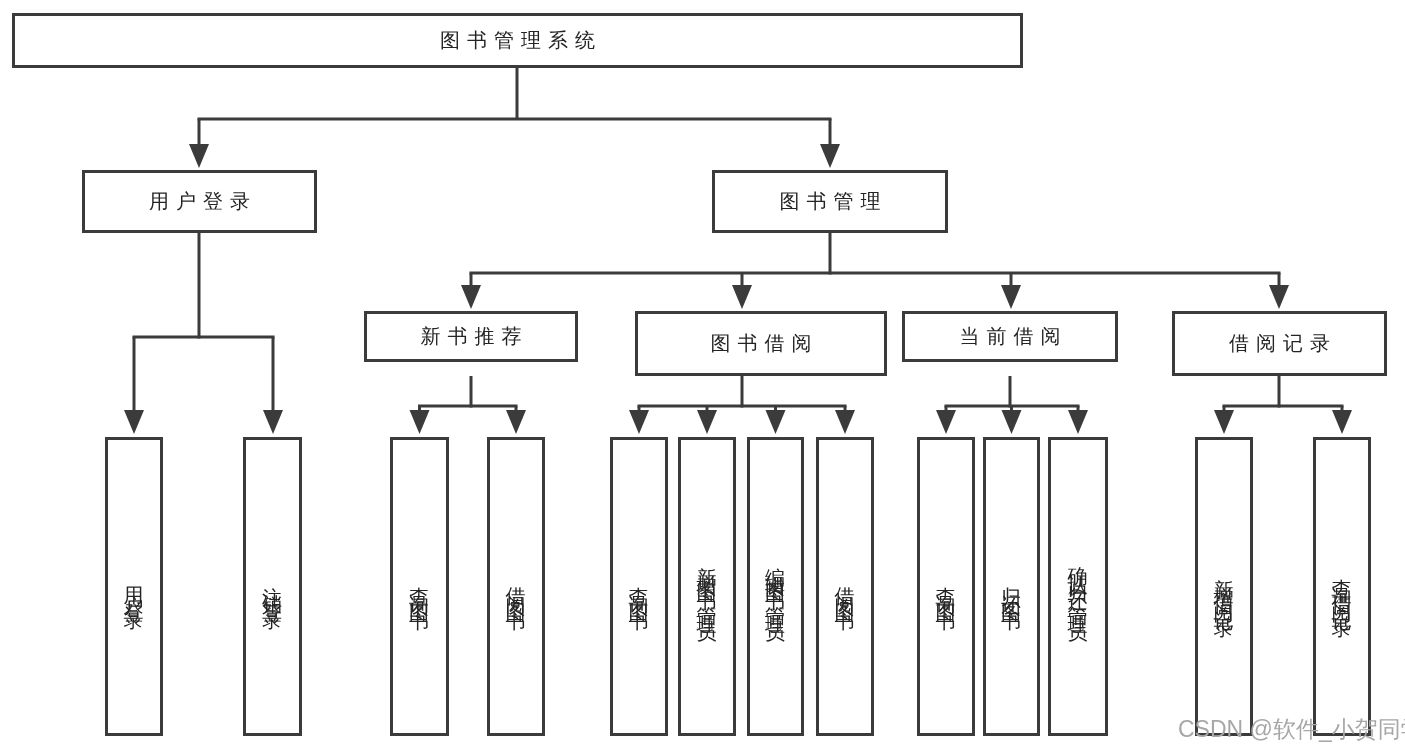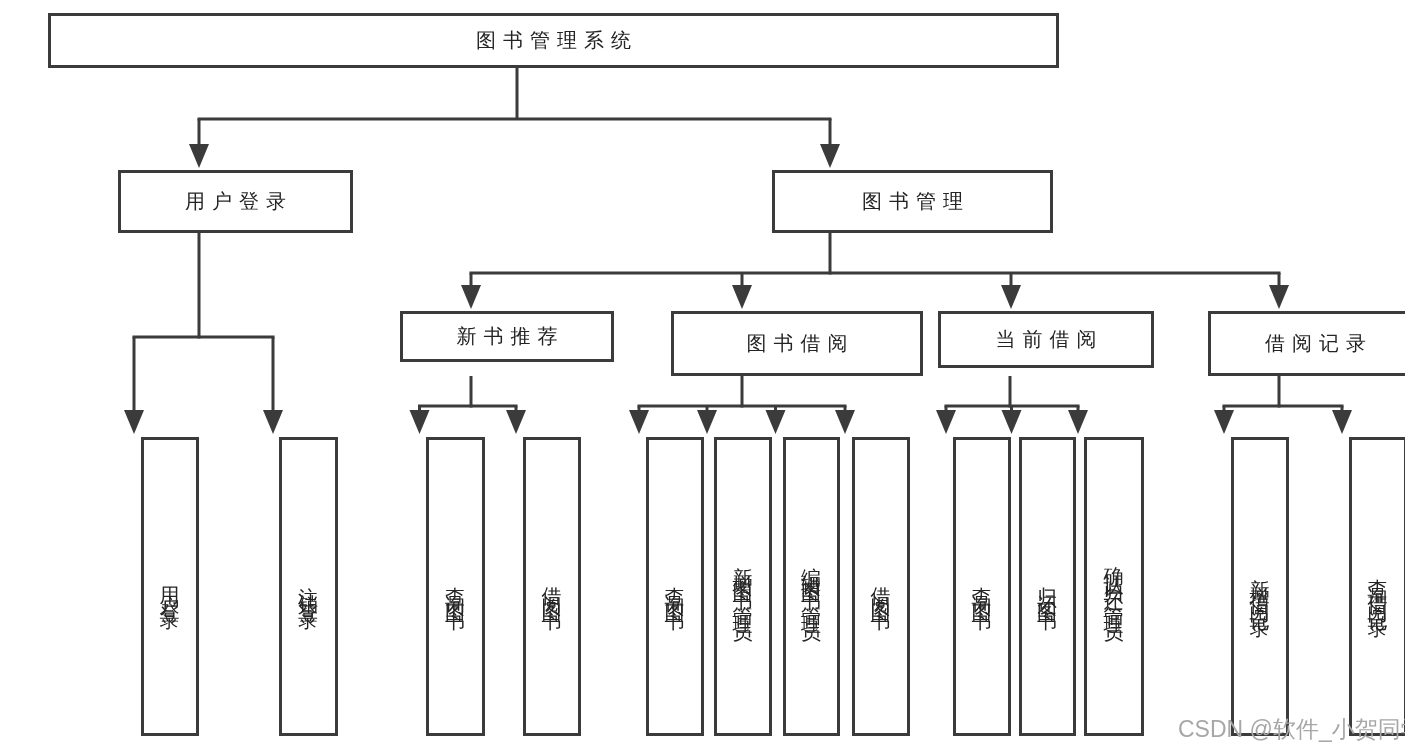--- a/index.html
+++ b/index.html
@@ -19,21 +19,20 @@
   .node {
     position: absolute;
     box-sizing: border-box;
     background: #ffffff;
     border: 3px solid #3b3b3b;
     display: flex;
     align-items: center;
     justify-content: center;
     color: #242424;
     font-size: 20px;
-    margin-left: 36px;
   }
   .node.h span {
     white-space: nowrap;
     letter-spacing: 7px;
     text-indent: 7px;
   }
   .node.v span {
     writing-mode: vertical-rl;
     text-orientation: mixed;
     letter-spacing: 8px;
@@ -123,31 +122,31 @@
     </g>
   </svg>
 
   <div class="node h" style="left:12px; top:13px; width:1011px; height:55px">
     <span>图书管理系统</span>
   </div>
 
   <div class="node h" style="left:82px; top:170px; width:235px; height:63px">
     <span>用户登录</span>
   </div>
-  <div class="node h" style="left:736px; top:170px; width:281px; height:63px">
+  <div class="node h" style="left:712px; top:170px; width:236px; height:63px">
     <span>图书管理</span>
   </div>
 
   <div class="node h" style="left:364px; top:311px; width:214px; height:51px">
     <span>新书推荐</span>
   </div>
   <div class="node h" style="left:635px; top:311px; width:252px; height:65px">
     <span>图书借阅</span>
   </div>
-  <div class="node h" style="left:902px; top:311px; width:216px; height:57px">
+  <div class="node h" style="left:902px; top:311px; width:216px; height:51px">
     <span>当前借阅</span>
   </div>
   <div class="node h" style="left:1172px; top:311px; width:215px; height:65px">
     <span>借阅记录</span>
   </div>
 
   <div class="node v" style="left:105px; top:437px; width:58px; height:299px">
     <span>用户登录</span>
   </div>
   <div class="node v" style="left:243px; top:437px; width:59px; height:299px">

